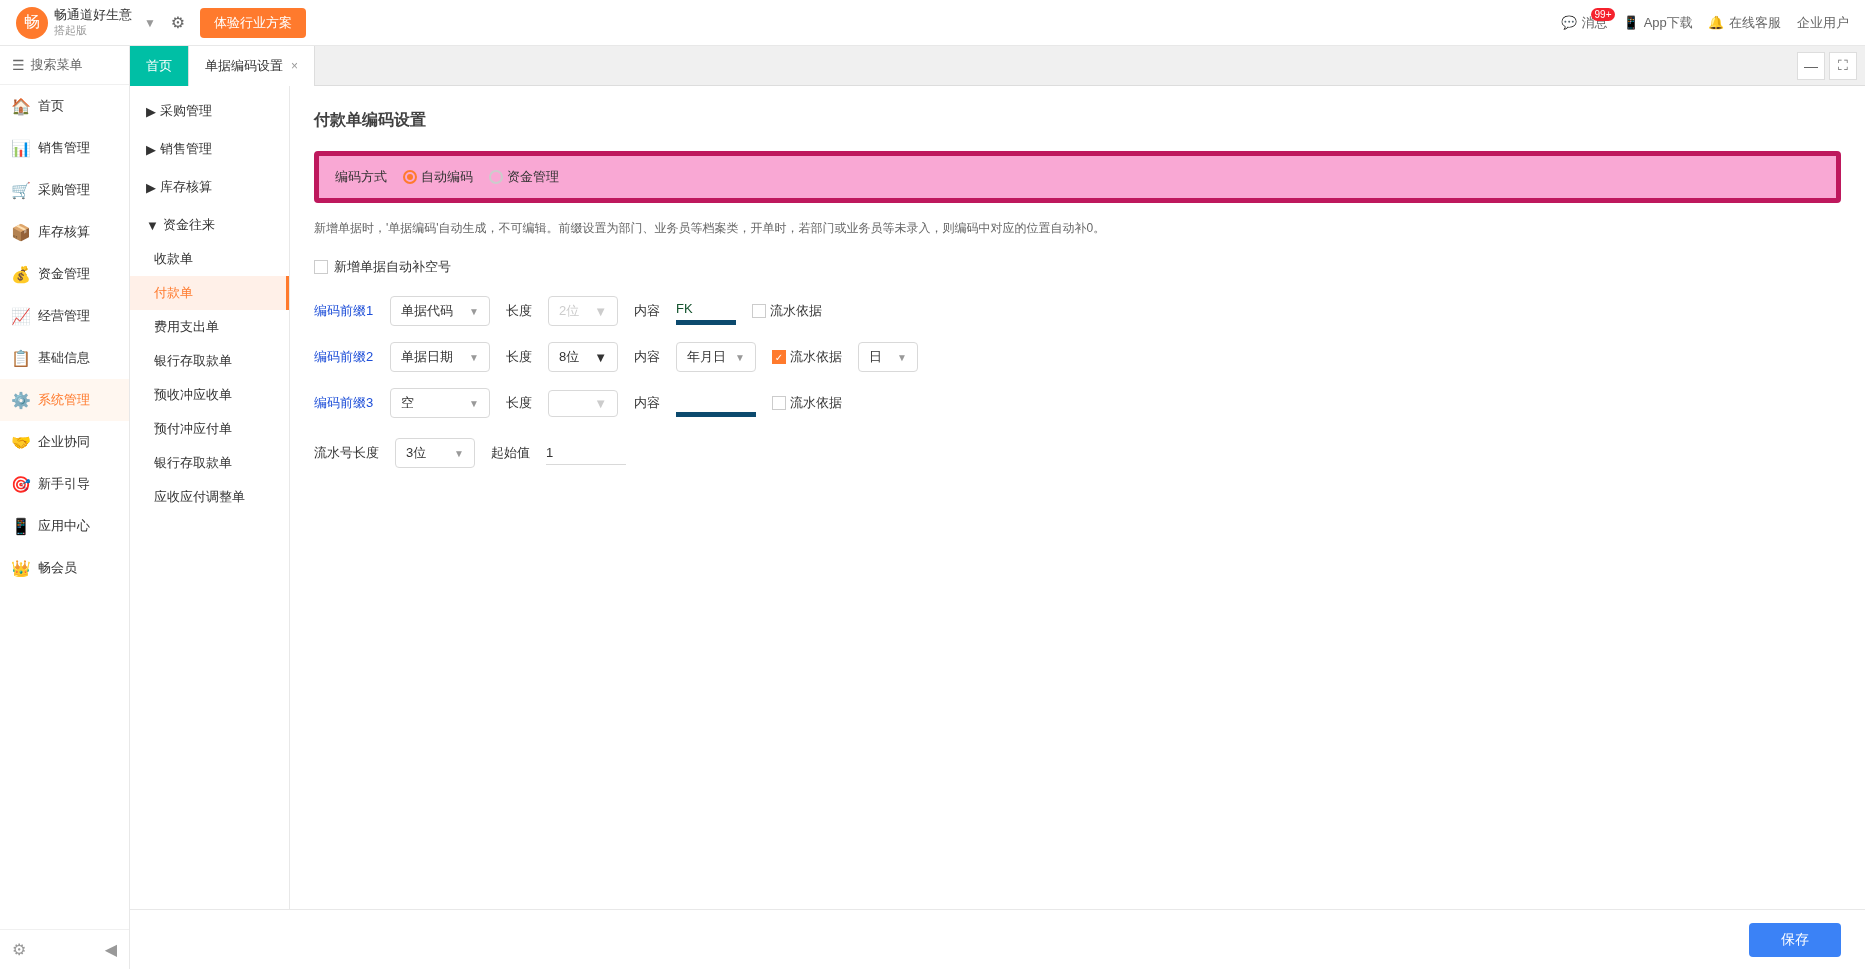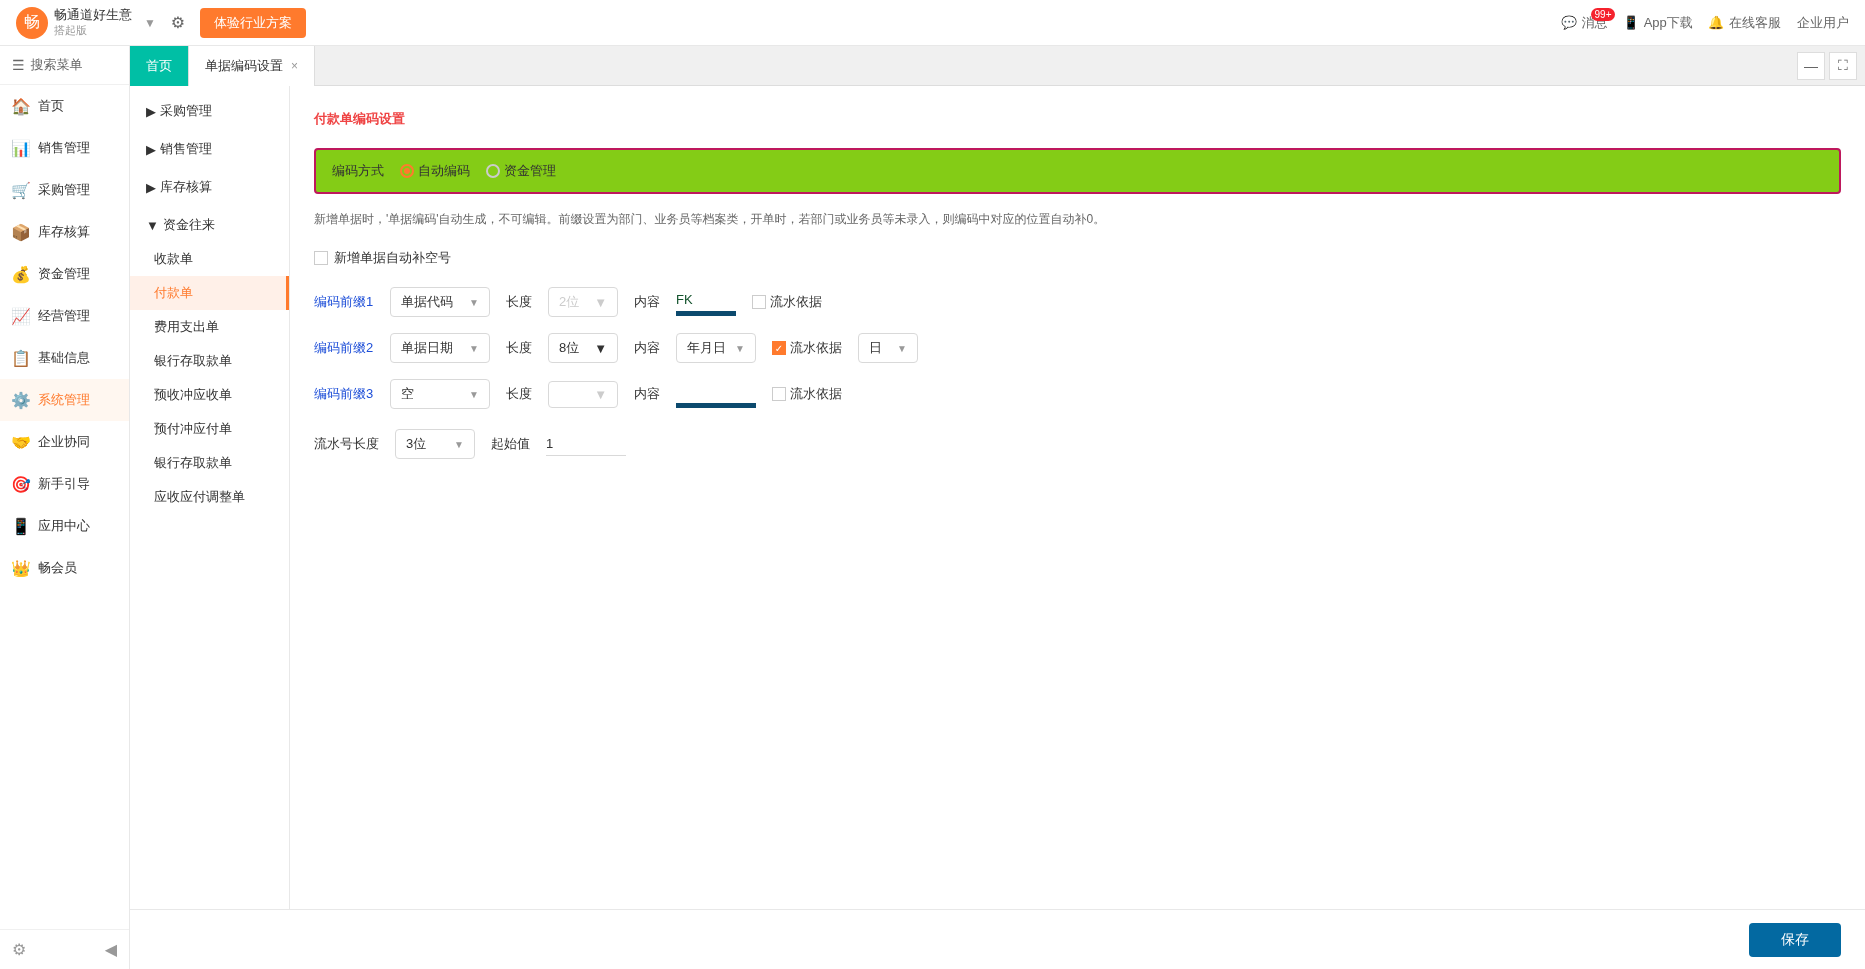--- a/index.html
+++ b/index.html
@@ -68,24 +68,24 @@
 
     
     .sub-menu { width: 160px; background: #fff; border-right: 1px solid #e8e8e8; padding: 8px 0; flex-shrink: 0; overflow-y: auto; }
     .sub-menu-group { margin-bottom: 4px; }
     .sub-menu-header { display: flex; align-items: center; gap: 4px; padding: 8px 16px; font-size: 13px; color: #333; cursor: pointer; }
     .sub-menu-item { padding: 8px 16px 8px 24px; font-size: 13px; color: #333; cursor: pointer; }
     .sub-menu-item.active { color: #ff7a2d; background: #fff0e8; border-right: 3px solid #ff7a2d; }
 
     
     .form-area { flex: 1; padding: 24px; overflow-y: auto; background: #fff; }
-    .page-title { font-size: 13px; font-weight: 600; color: #ef4444; margin-bottom: 20px; }
-
-    
-    .encoding-section { margin-bottom: 16px; padding: 12px 16px; background: #84cc16; border-radius: 4px; display: flex; align-items: flex-end; gap: 16px; border: 2px solid #be185d; }
+    .page-title { font-size: 16px; font-weight: 600; color: #404040; margin-bottom: 20px; }
+
+    
+    .encoding-section { margin-bottom: 16px; padding: 12px 16px; background: #f9a8d4; border-radius: 4px; display: flex; align-items: flex-end; gap: 16px; border: 5px solid #be185d; }
     .section-label { font-size: 13px; color: #333; }
     .radio-group { display: flex; align-items: center; gap: 16px; }
     .radio-item { display: flex; align-items: center; gap: 4px; font-size: 13px; color: #333; cursor: pointer; }
     .radio-dot { width: 14px; height: 14px; border-radius: 50%; border: 2px solid #ccc; display: flex; align-items: center; justify-content: center; }
     .radio-dot.checked { border-color: #ff7a2d; }
     .radio-dot.checked::after { content: ''; width: 6px; height: 6px; background: #ff7a2d; border-radius: 50%; }
 
     
     .info-text { font-size: 12px; color: #666; margin-bottom: 20px; line-height: 1.6; }
 
@@ -118,21 +118,21 @@
     .start-label { font-size: 13px; color: #333; }
     .start-input { border: none; border-bottom: 1px solid #d9d9d9; padding: 4px 0; font-size: 13px; color: #333; min-width: 60px; }
 
     
     .separator-row { display: flex; align-items: center; gap: 12px; font-size: 13px; color: #333; }
     .sep-options { display: flex; align-items: center; gap: 12px; }
     .sep-option { display: flex; align-items: center; gap: 4px; cursor: pointer; }
 
     
     .bottom-bar { height: 60px; background: #fff; border-top: 1px solid #e8e8e8; display: flex; align-items: center; justify-content: flex-end; padding: 0 24px; flex-shrink: 0; }
-    .save-btn { background: #0369a1; color: white; border: none; padding: 8px 32px; border-radius: 4px; font-size: 14px; cursor: pointer; }
+    .save-btn { background: #3b82f6; color: white; border: none; padding: 8px 32px; border-radius: 4px; font-size: 14px; cursor: pointer; }
   </style>
 </head>
 <body>
 
 <div class="topbar">
   <div class="topbar-left">
     <div class="logo-area">
       <div class="logo-icon">畅</div>
       <div>
         <div class="logo-text">畅通道好生意</div>

